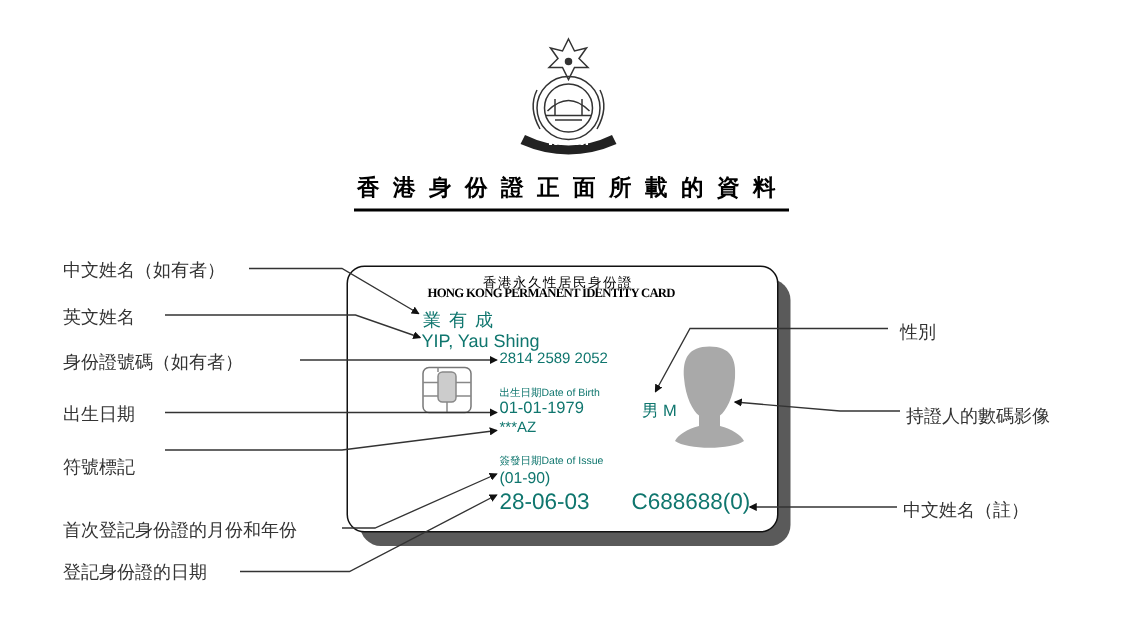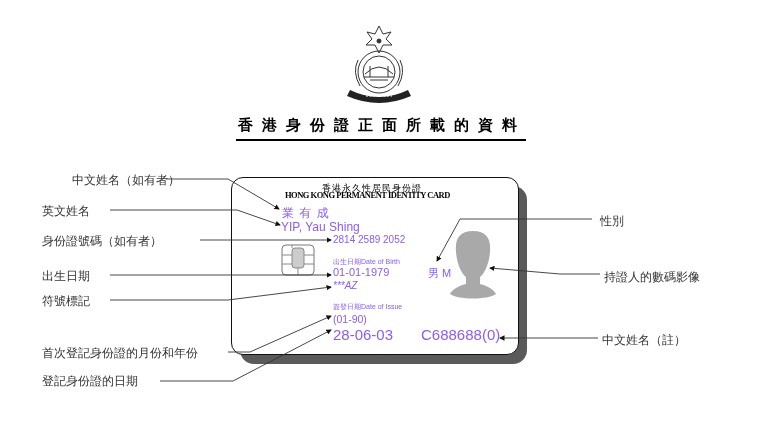--- a/index.html
+++ b/index.html
@@ -12,21 +12,21 @@
   .title-line { position:absolute; left:236px; top:139px; width:290px; height:2px; background:#000; }
   .label { position:absolute; font-size:12px; color:#333; white-space:nowrap; }
   .card-shadow { position:absolute; left:240px; top:186px; width:287px; height:178px;
                  background:#5a5a5a; border-radius:14px; }
   .card { position:absolute; left:231px; top:177px; width:288px; height:178px;
           background:#fff; border:1.4px solid #111; border-radius:12px; box-sizing:border-box; }
   .card-title-zh { position:absolute; left:322px; top:182px; font-size:9px; font-weight:normal;
                    font-family:"DejaVu Serif",serif; letter-spacing:1px; color:#000; }
   .card-title-en { position:absolute; left:285px; top:190px; font-size:8.5px; font-weight:bold;
                    font-family:"Liberation Serif",serif; letter-spacing:-0.5px; color:#000; }
-  .ct { position:absolute; font-family:"Liberation Sans",sans-serif; color:#8b5cf6; white-space:nowrap; }
+  .ct { position:absolute; font-family:"Liberation Sans",sans-serif; color:#0f766e; white-space:nowrap; }
   .small { font-size:7px; }
   svg.lines { position:absolute; left:0; top:0; }
 </style>
 </head>
 <body>
 
 <svg class="emblem" viewBox="0 0 78 82">
   <g fill="none" stroke="#333" stroke-width="1">
     <path d="M39 4 l4 8 l8 -2 l-5 7 l6 6 l-9 0 l-4 8 l-4 -8 l-9 0 l6 -6 l-5 -7 l8 2 z" fill="#fff"></path>
     <circle cx="39" cy="19" r="2" fill="#333"></circle>
@@ -62,36 +62,36 @@
   <line x1="1" y1="11" x2="11" y2="11" stroke="#888"></line>
     <line x1="23" y1="11" x2="33" y2="11" stroke="#888"></line>
   <line x1="1" y1="20" x2="11" y2="20" stroke="#888"></line>
     <line x1="23" y1="20" x2="33" y2="20" stroke="#888"></line>
   <line x1="17" y1="24" x2="17" y2="31" stroke="#888"></line>
     <line x1="11" y1="4" x2="11" y2="1" stroke="#888"></line>
 </svg>
 
 <div class="ct small" style="left:333px;top:257px;">出生日期Date of Birth</div>
 <div class="ct" style="left:333px;top:266px;font-size:11px;">01-01-1979</div>
-<div class="ct" style="left:333px;top:280px;font-size:10px;font-style:italic;">***AZ</div>
+<div class="ct" style="left:333px;top:280px;font-size:10px;">***AZ</div>
 <div class="ct small" style="left:333px;top:302px;">簽發日期Date of Issue</div>
 <div class="ct" style="left:333px;top:313px;font-size:10.5px;">(01-90)</div>
 <div class="ct" style="left:333px;top:326px;font-size:15px;">28-06-03</div>
 <div class="ct" style="left:428px;top:266px;font-size:11px;">男  M</div>
 <div class="ct" style="left:421px;top:326px;font-size:15px;">C688688(0)</div>
 
 <svg class="abs" style="left:450px;top:230px;" width="46" height="70" viewBox="0 0 46 70">
   <path d="M23 1 C37 1 41 9 40 22 C39 35 34 44 30 47 L30 54 C38 56 44 60 46 64 C38 70 8 70 0 64 C2 60 8 56 16 54 L16 47 C12 44 7 35 6 22 C5 9 9 1 23 1 Z" fill="#a9a9a9"></path>
 </svg>
 
-<div class="label" style="left:42px;top:172px;margin-left:30px;">中文姓名（如有者）</div>
+<div class="label" style="left:42px;top:172px;">中文姓名（如有者）</div>
 <div class="label" style="left:42px;top:203px;">英文姓名</div>
 <div class="label" style="left:42px;top:233px;">身份證號碼（如有者）</div>
 <div class="label" style="left:42px;top:268px;">出生日期</div>
-<div class="label" style="left:42px;top:293px;font-family:Liberation Mono, monospace;">符號標記</div>
+<div class="label" style="left:42px;top:303px;font-family:Liberation Mono, monospace;">符號標記</div>
 <div class="label" style="left:42px;top:345px;">首次登記身份證的月份和年份</div>
 <div class="label" style="left:42px;top:373px;">登記身份證的日期</div>
 
 <div class="label" style="left:600px;top:213px;">性別</div>
 <div class="label" style="left:604px;top:269px;">持證人的數碼影像</div>
 <div class="label" style="left:602px;top:332px;">中文姓名（註）</div>
 
 <svg class="lines" width="759" height="421">
   <defs>
     <marker id="ah" markerWidth="6" markerHeight="6" refX="5" refY="3" orient="auto">

